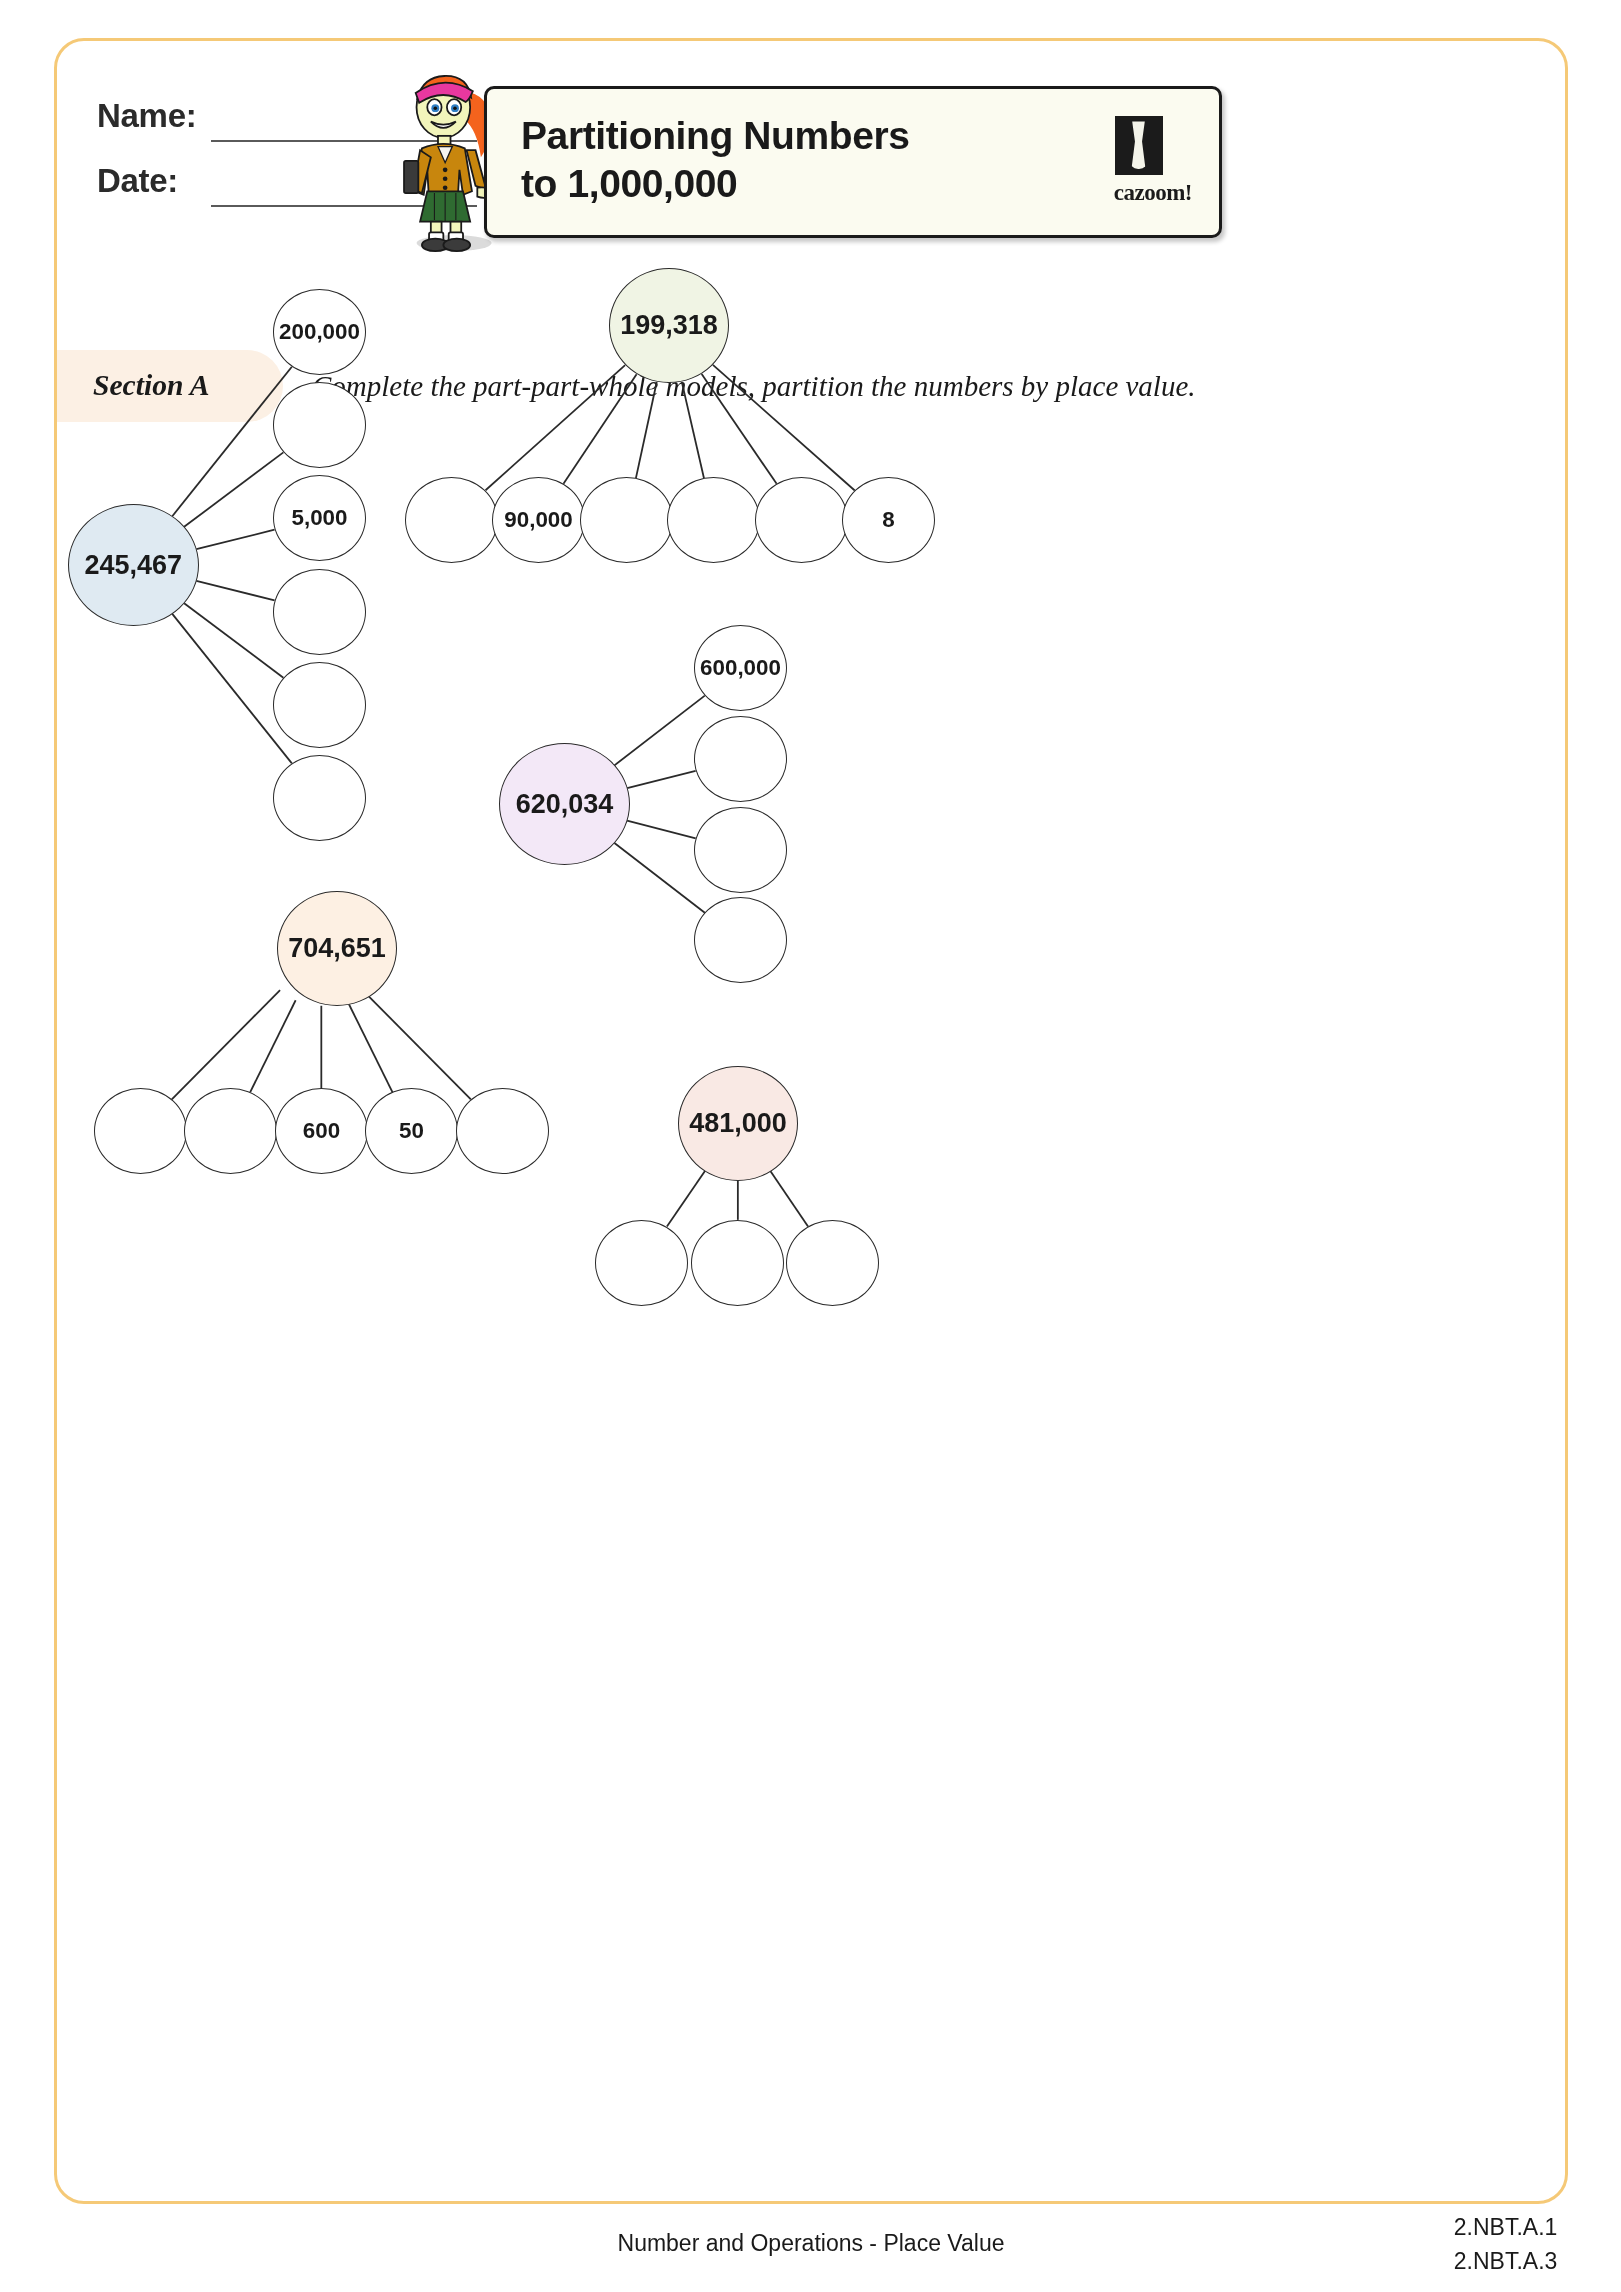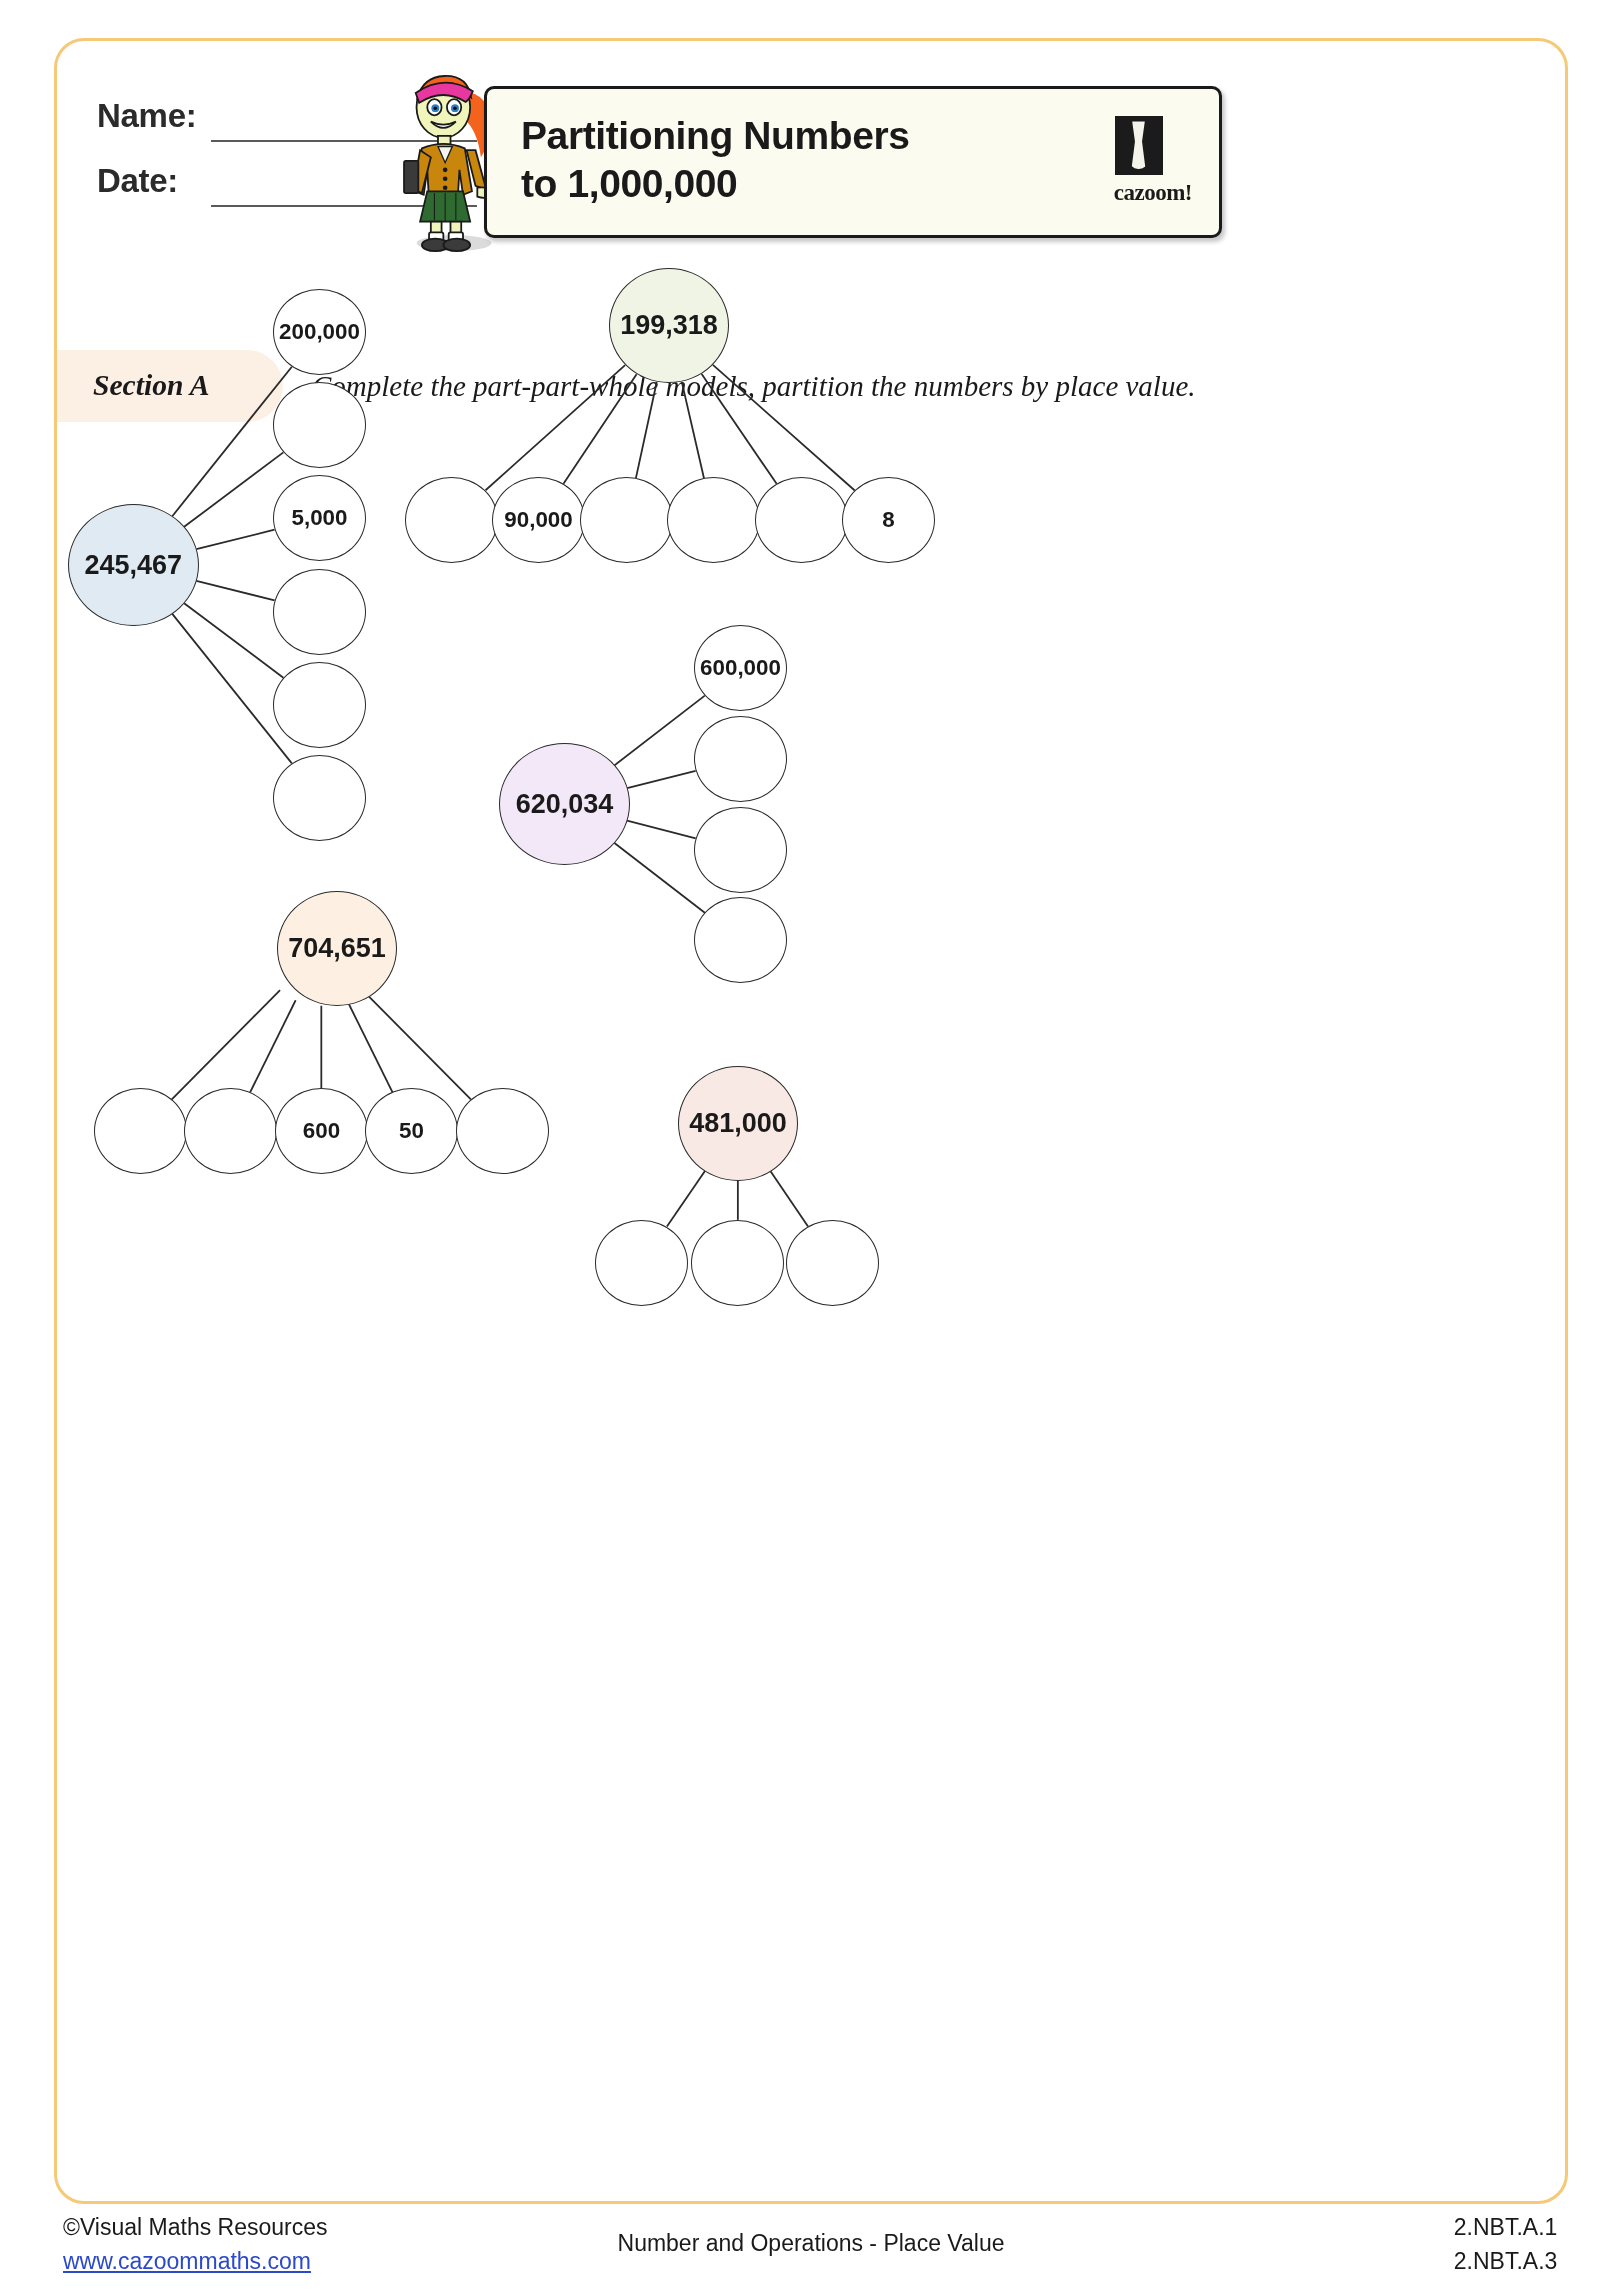--- a/index.html
+++ b/index.html
@@ -311,23 +311,19 @@
       <div class="node part" style="left: 399px; top: 1047px; width: 93px; height: 86px;"></div>
       <div class="node whole" style="left: 621px; top: 1025px; width: 120px; height: 115px; background: rgb(249, 233, 228);">481,000</div>
       <div class="node part" style="left: 538px; top: 1179px; width: 93px; height: 86px;"></div>
       <div class="node part" style="left: 634px; top: 1179px; width: 93px; height: 86px;"></div>
       <div class="node part" style="left: 729px; top: 1179px; width: 93px; height: 86px;"></div>
     </div>
 
 </div>
 
 <div id="footer">
-  <div class="footer-left">
-    <span>©Visual Maths Resources</span>
-    <a id="footer-link" href="#">www.cazoommaths.com</a>
-  </div>
   <div id="footer-center">Number and Operations - Place Value</div>
   <div class="footer-right">
     <div>2.NBT.A.1</div>
     <div>2.NBT.A.3</div>
   </div>
 </div>
 
 
 </body></html>

